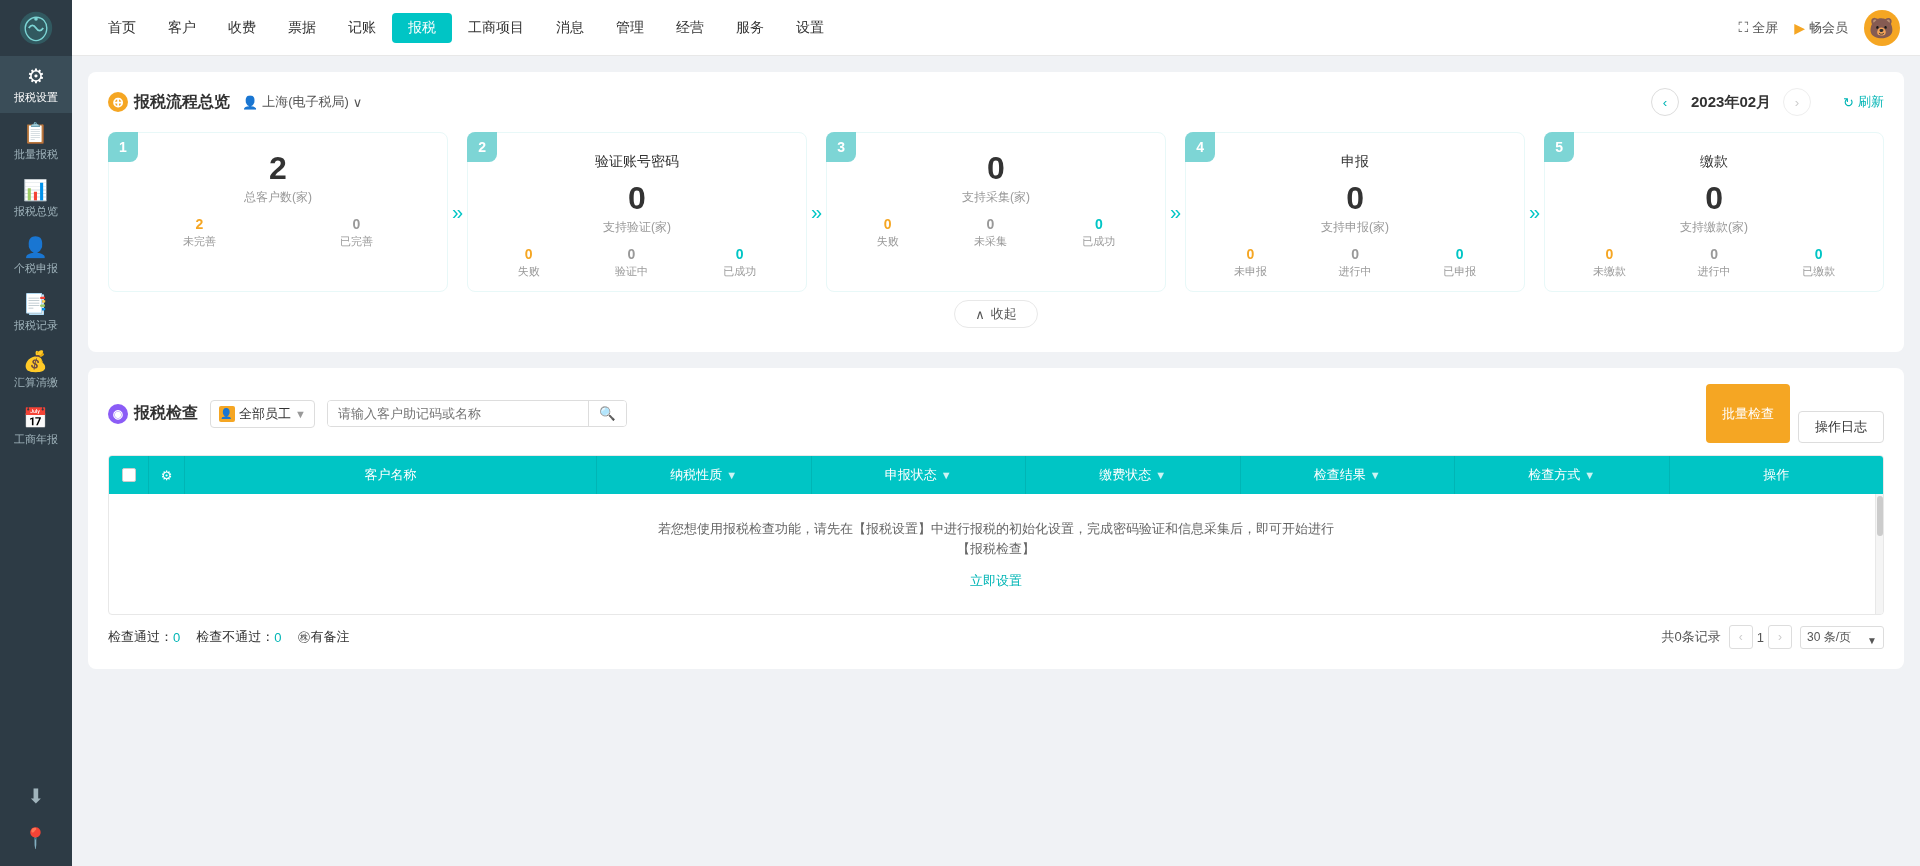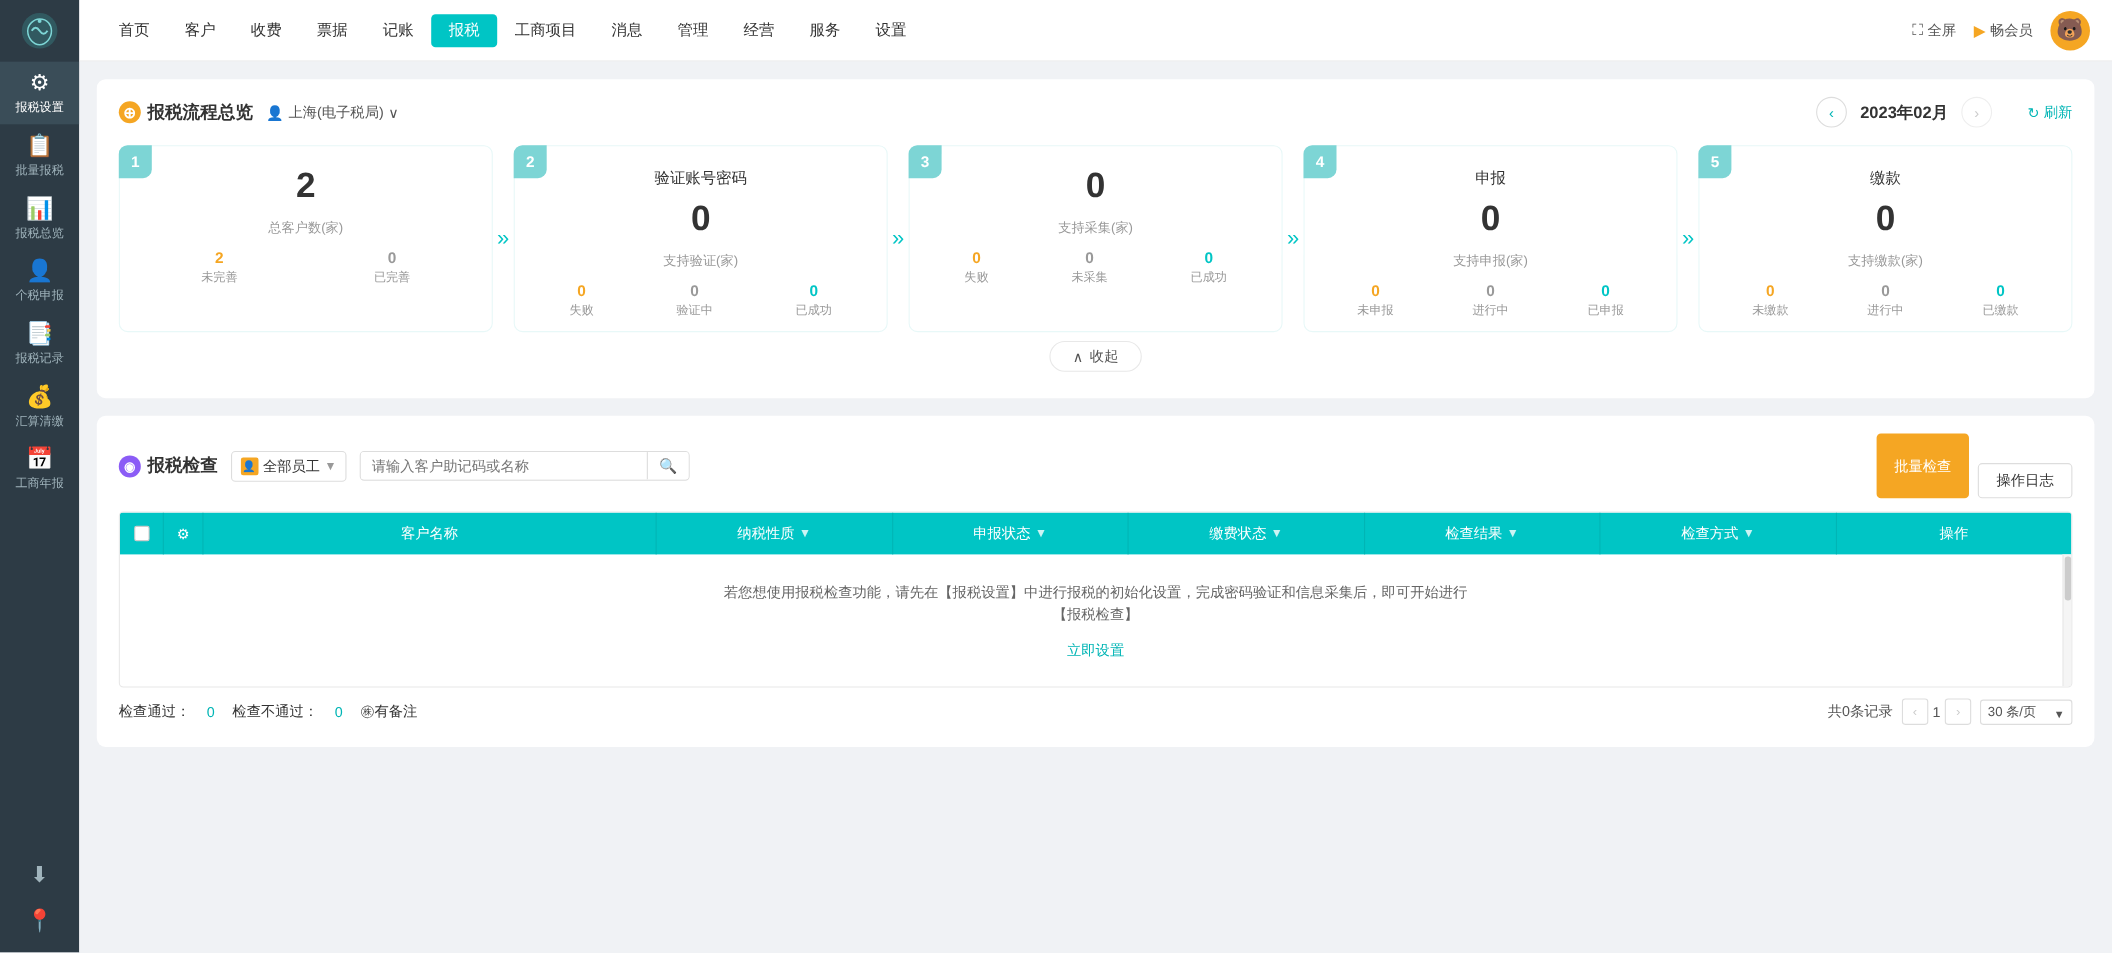--- a/index.html
+++ b/index.html
@@ -227,21 +227,21 @@
       text-align: center;
       font-size: 32px;
       font-weight: bold;
       color: #333;
       line-height: 1.2;
     }
     .step-subtitle {
       text-align: center;
       font-size: 12px;
       color: #999;
-      margin-top: 12px;
+      margin-top: 2px;
       margin-bottom: 10px;
     }
     .step-stats {
       display: flex;
       justify-content: space-around;
       font-size: 12px;
     }
     .step-stat {
       display: flex;
       flex-direction: column;
@@ -467,21 +467,21 @@
     .table-footer {
       display: flex;
       align-items: center;
       padding: 10px 0 4px;
       font-size: 13px;
       color: #333;
     }
     .footer-stat {
       display: flex;
       align-items: center;
-      gap: 15px;
+      gap: 0;
       margin-right: 16px;
     }
     .footer-stat a { color: #00b5b5; cursor: pointer; }
     .footer-right {
       margin-left: auto;
       display: flex;
       align-items: center;
       gap: 8px;
       color: #555;
     }

